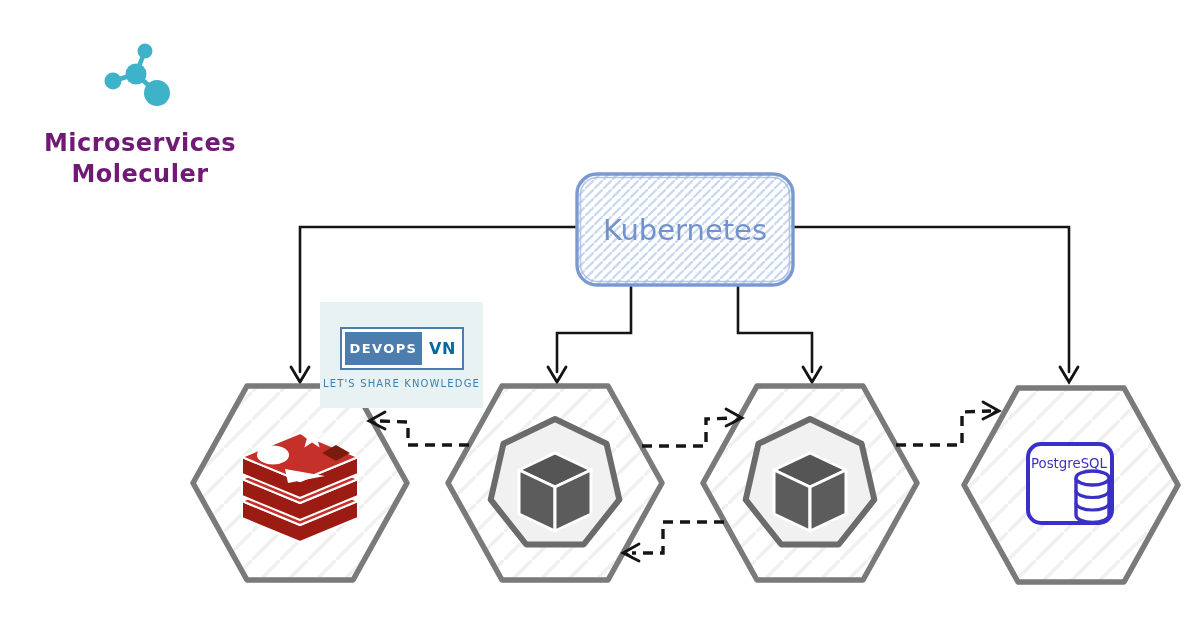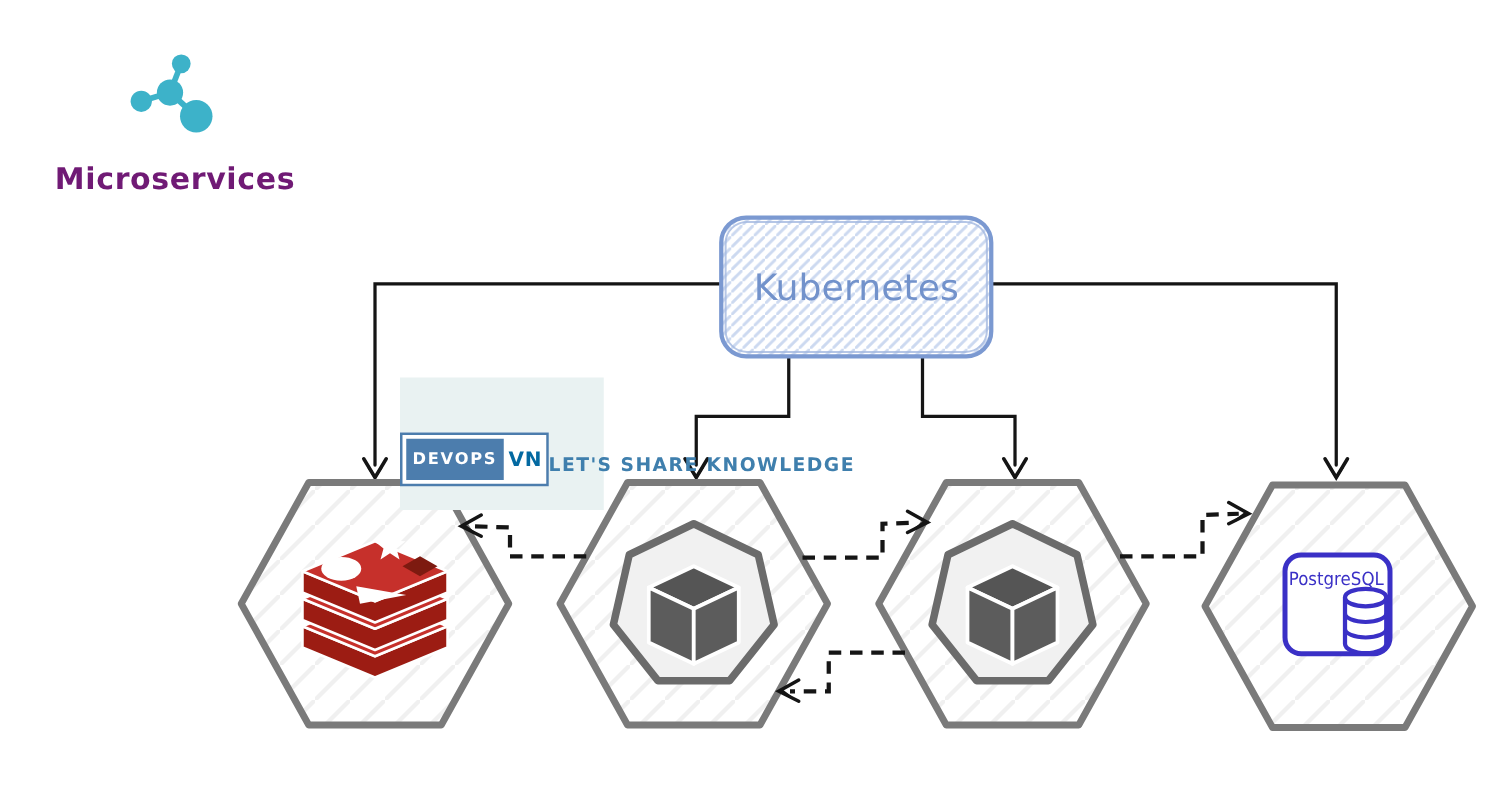--- a/index.html
+++ b/index.html
@@ -8,36 +8,36 @@
     font-family:"DejaVu Sans",sans-serif;
   }
   .diagram{position:absolute;left:0;top:0;width:1200px;height:630px;}
   
   .brand{position:absolute;left:30px;top:38px;width:220px;text-align:center;}
   .brand svg{display:block;margin:0 auto;}
   .brand-title{margin-top:14px;font-size:24px;font-weight:bold;color:#701a75;line-height:1.3;letter-spacing:.5px;}
   
   .watermark{
     position:absolute;left:320px;top:302px;width:163px;height:106px;background:#e9f2f2;
-    display:flex;flex-direction:row;align-items:center;box-sizing:border-box;padding-top:25px;
+    display:flex;flex-direction:column;align-items:center;box-sizing:border-box;padding-top:25px;
   }
   .wm-box{
     width:124px;height:43px;border:2px solid #4c7dad;background:#fff;box-sizing:border-box;
     display:flex;align-items:stretch;padding:3px;gap:4px;
   }
   .wm-devops{
     background:#4c7dad;color:#fff;font-size:13px;font-weight:bold;letter-spacing:1.4px;
     display:flex;align-items:center;justify-content:center;padding:0 5px;flex:0 0 auto;
   }
   .wm-vn{
     color:#0369a1;font-size:16px;font-weight:bold;letter-spacing:.6px;
     display:flex;align-items:center;justify-content:center;flex:1;
   }
   .wm-tagline{
-    margin-top:8px;font-size:15px;font-weight:bold;color:#3f7fad;letter-spacing:1.15px;white-space:nowrap;
+    margin-top:8px;font-size:10px;font-weight:normal;color:#3f7fad;letter-spacing:1.15px;white-space:nowrap;
   }
   text{font-family:"DejaVu Sans",sans-serif;}
 </style>
 </head>
 <body>
 
 <div class="stage">
 
   <div class="brand">
     <svg width="86" height="76" viewBox="0 0 86 76">
@@ -46,20 +46,21 @@
         <line x1="39" y1="36" x2="48" y2="13"></line>
         <line x1="39" y1="36" x2="60" y2="55"></line>
       </g>
       <circle cx="16" cy="43" r="8.5" fill="#3db2c9"></circle>
       <circle cx="39" cy="36" r="10.5" fill="#3db2c9"></circle>
       <circle cx="48" cy="13" r="7.5" fill="#3db2c9"></circle>
       <circle cx="60" cy="55" r="13" fill="#3db2c9"></circle>
     </svg>
     <div class="brand-title">
       <div>Microservices</div>
+      <div>Moleculer</div>
     </div>
   </div>
 
   <svg class="diagram" viewBox="0 0 1200 630">
     <defs>
       <pattern id="hatchGray" width="28" height="28" patternUnits="userSpaceOnUse">
         <path d="M-3 31 L31 -3" stroke="#f0f0f0" stroke-width="3.4" fill="none"></path>
       </pattern>
       <pattern id="hatchBlue" width="9" height="9" patternUnits="userSpaceOnUse">
         <path d="M-1 10 L10 -1" stroke="#ccd9f0" stroke-width="2.3" fill="none"></path>

